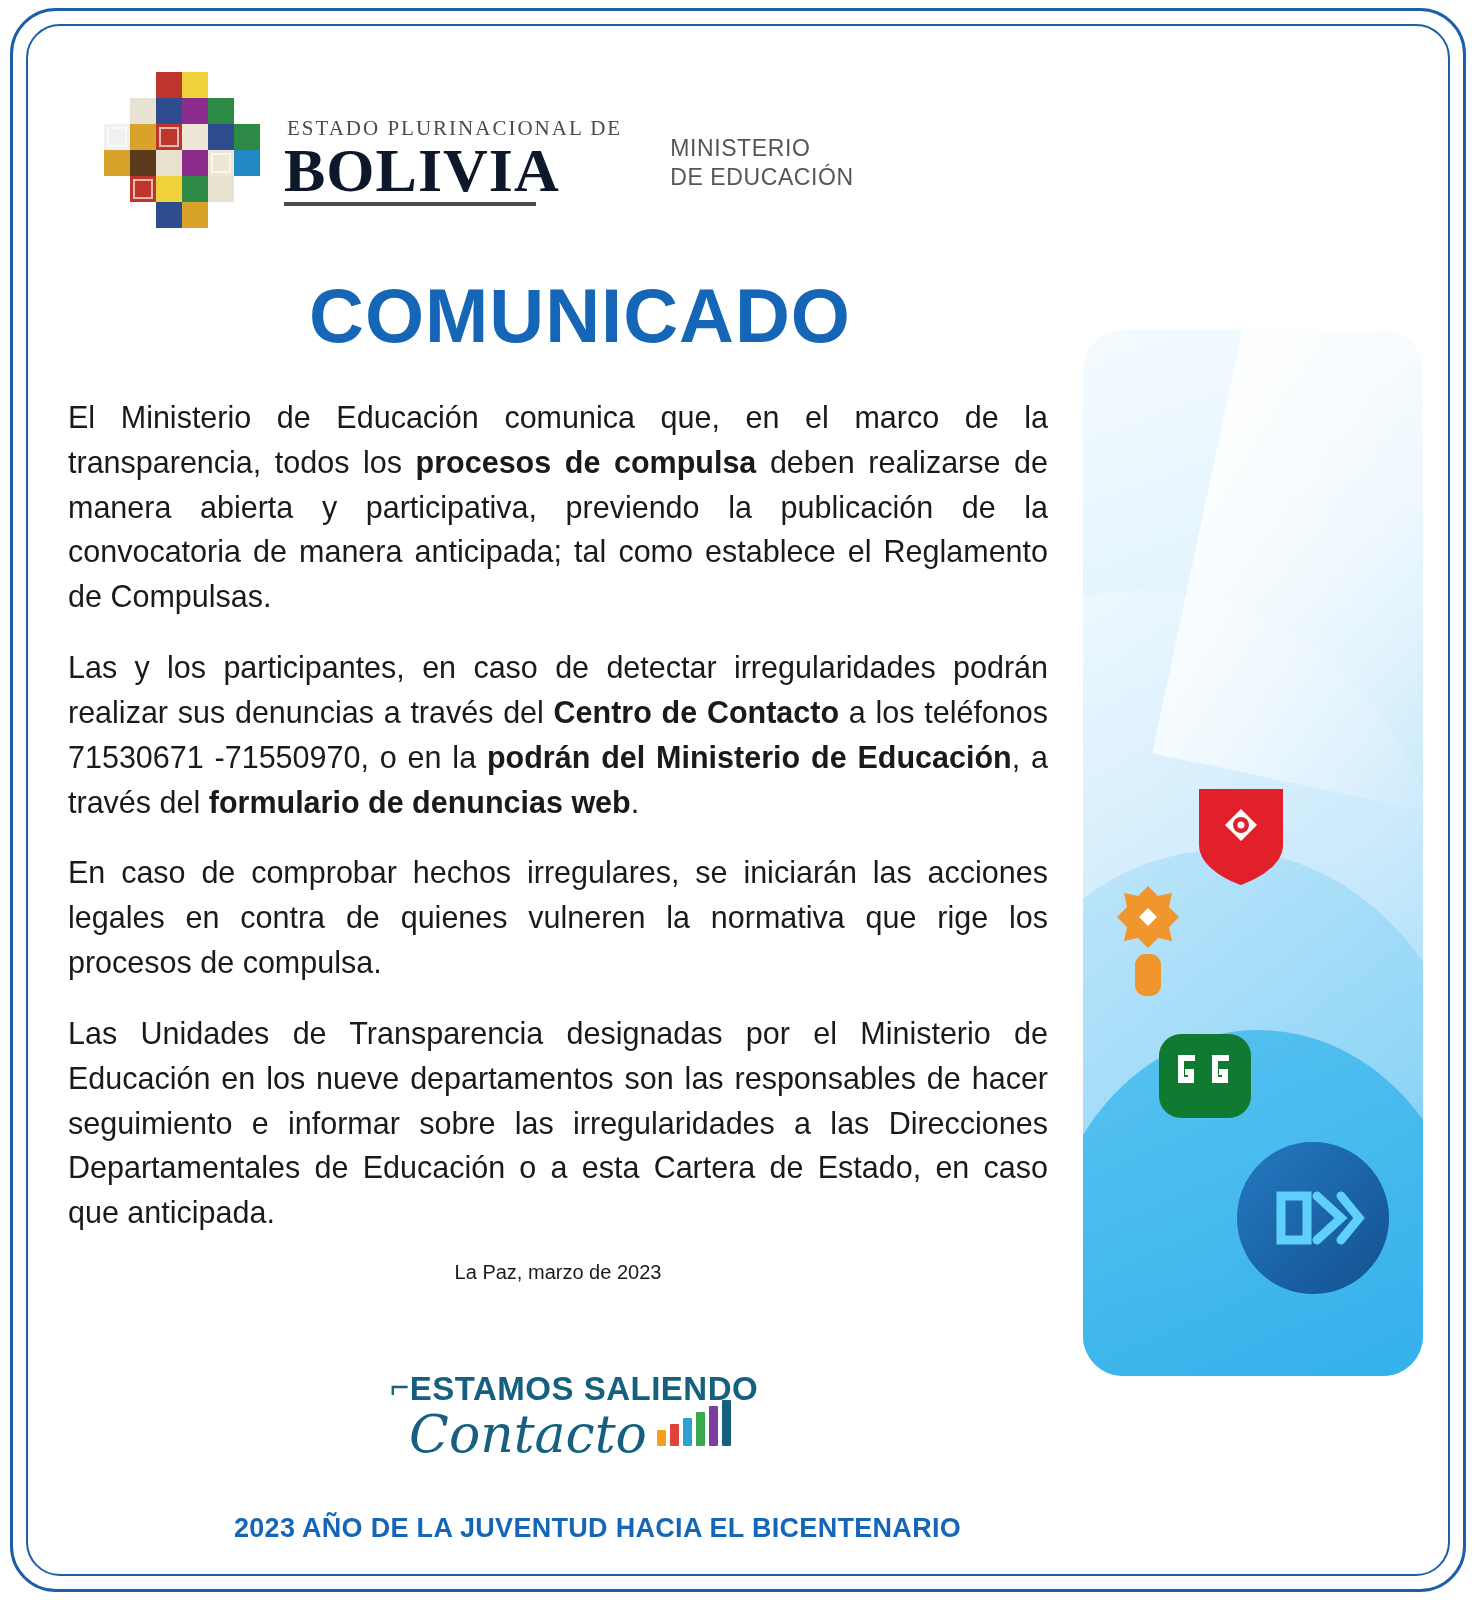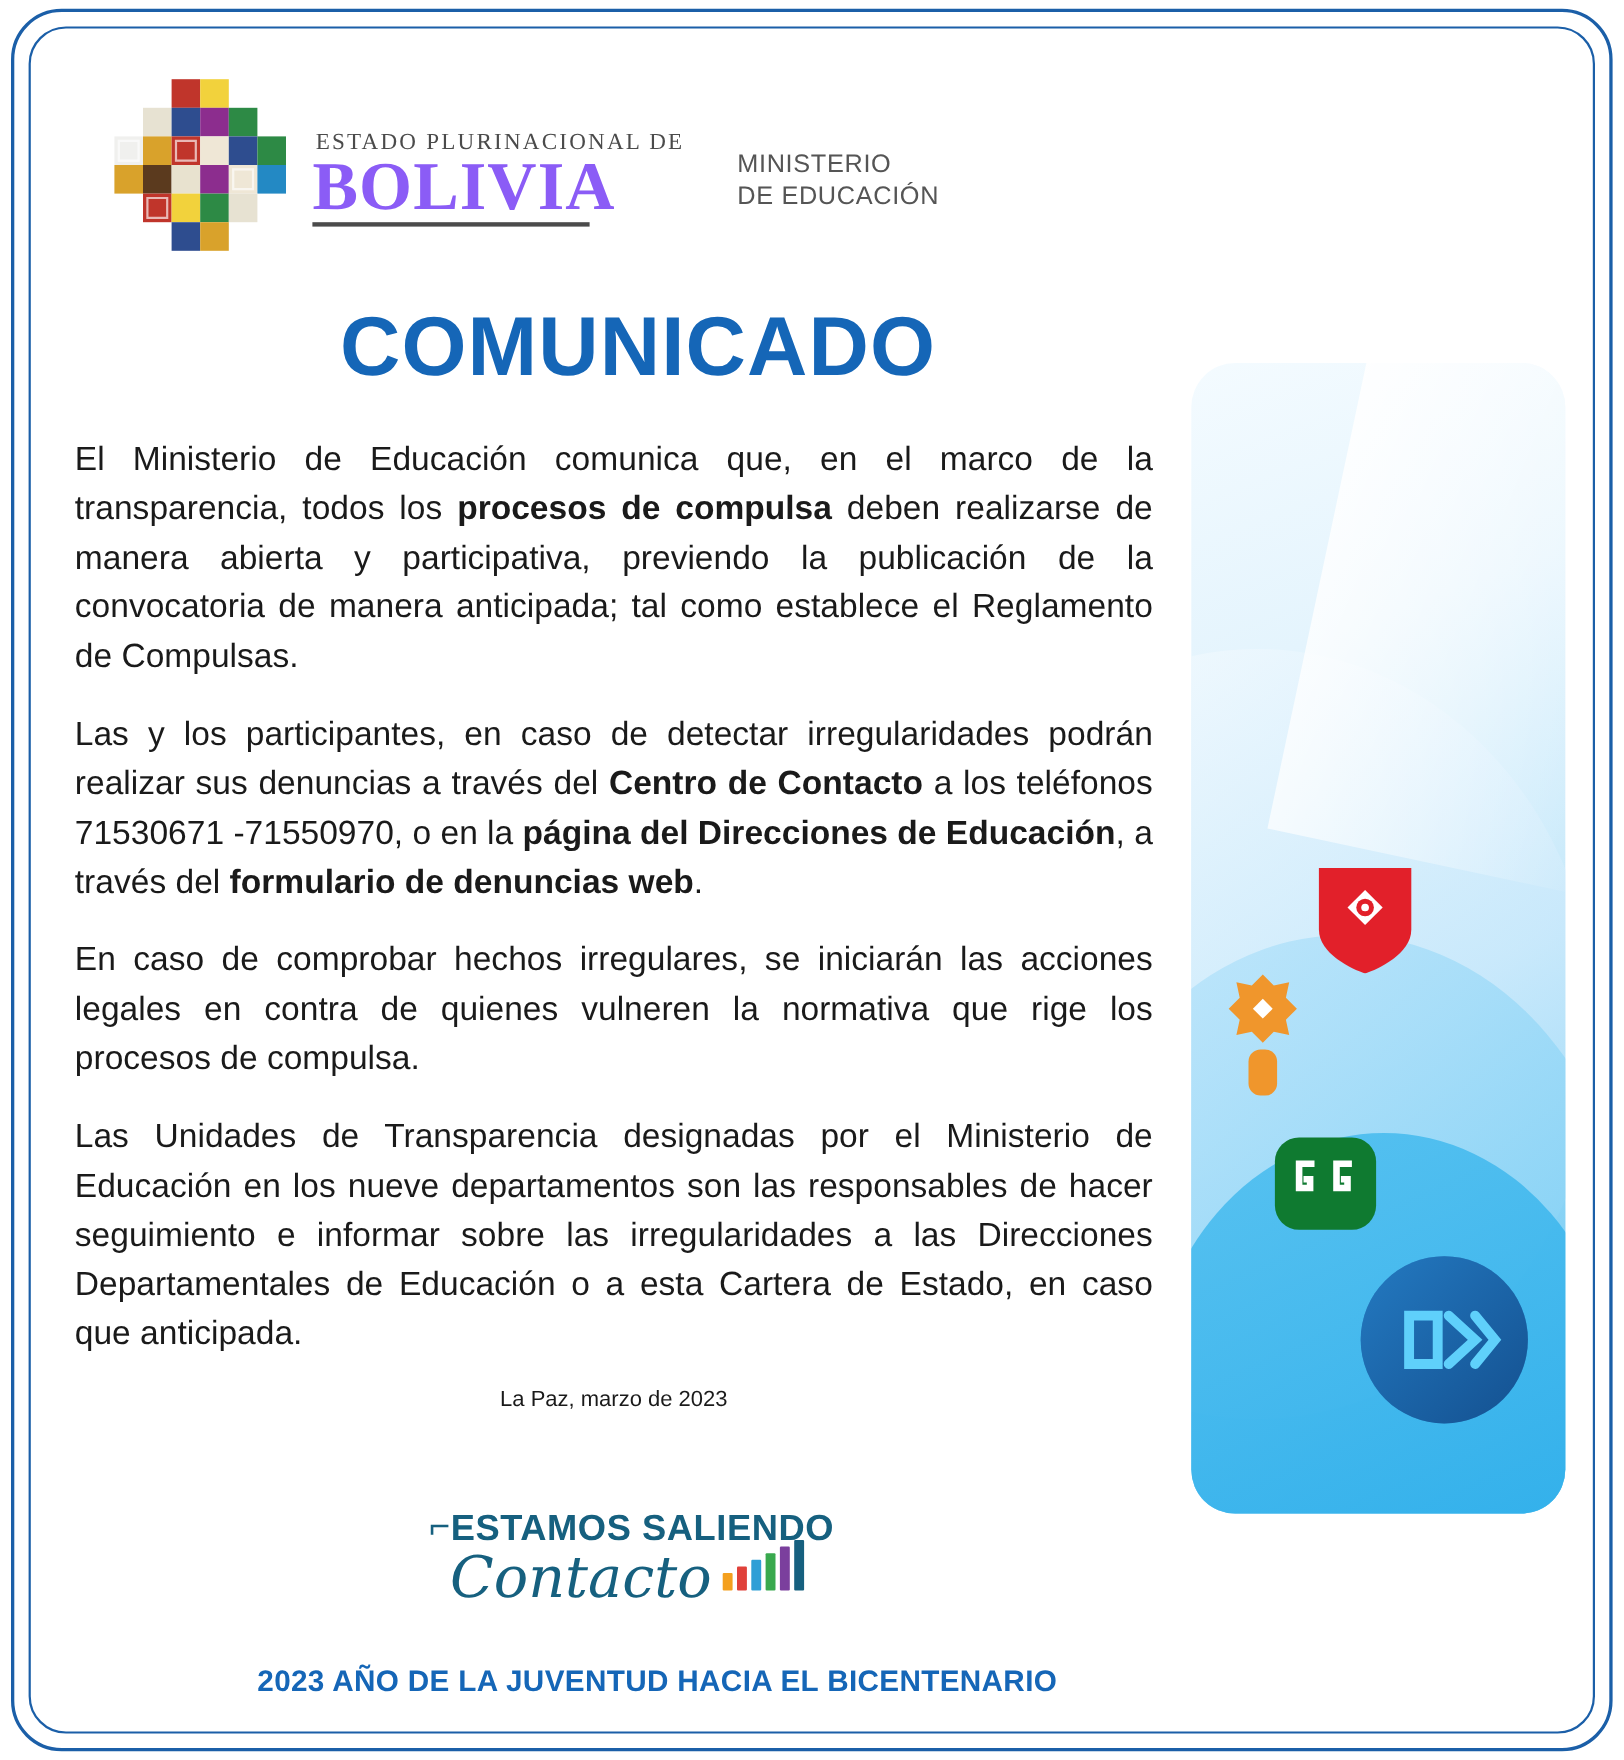--- a/index.html
+++ b/index.html
@@ -71,21 +71,21 @@
     letter-spacing: 2.0px;
     color: #4b4b4b;
     margin-left: 3px;
   }
   .bolivia-line {
     font-family: "Liberation Serif", serif;
     font-weight: bold;
     font-size: 62px;
     line-height: 0.95;
     letter-spacing: 1px;
-    color: #8b5cf6;
+    color: #0f172a;
     position: relative;
   }
   .bolivia-underline {
     width: 252px;
     height: 4px;
     background: #4b4b4b;
     margin-top: 2px;
   }
   .ministerio-block {
     margin-left: 48px;
@@ -288,21 +288,21 @@
         <div>MINISTERIO</div>
         <div>DE EDUCACIÓN</div>
       </div>
     </div>
   </div>
 
   <div class="title">COMUNICADO</div>
 
   <div class="body-col">
     <p class="para"><span>El Ministerio de Educación comunica que, en el marco de la transparencia, todos los </span><b>procesos de compulsa</b><span> deben realizarse de manera abierta y participativa, previendo la publicación de la convocatoria de manera anticipada; tal como establece el Reglamento de Compulsas.</span></p>
-    <p class="para"><span>Las y los participantes, en caso de detectar irregularidades podrán realizar sus denuncias a través del </span><b>Centro de Contacto</b><span> a los teléfonos 71530671 -71550970, o en la </span><b>página del Direcciones de Educación</b><span>, a través del </span><b>formulario de denuncias web</b><span>.</span></p>
+    <p class="para"><span>Las y los participantes, en caso de detectar irregularidades podrán realizar sus denuncias a través del </span><b>Centro de Contacto</b><span> a los teléfonos 71530671 -71550970, o en la </span><b>podrán del Ministerio de Educación</b><span>, a través del </span><b>formulario de denuncias web</b><span>.</span></p>
     <p class="para"><span>En caso de comprobar hechos irregulares, se iniciarán las acciones legales en contra de quienes vulneren la normativa que rige los procesos de compulsa.</span></p>
     <p class="para"><span>Las Unidades de Transparencia designadas por el Ministerio de Educación en los nueve departamentos son las responsables de hacer seguimiento e informar sobre las irregularidades a las Direcciones Departamentales de Educación o a esta Cartera de Estado, en caso que anticipada.</span></p>
     <div class="signoff">La Paz, marzo de 2023</div>
   </div>
 
   <div class="right-panel">
     <div class="rp-wave rp-w1"></div>
     <div class="rp-wave rp-w2"></div>
     <div class="rp-wave rp-w3"></div>
     <div class="rp-shine"></div>

